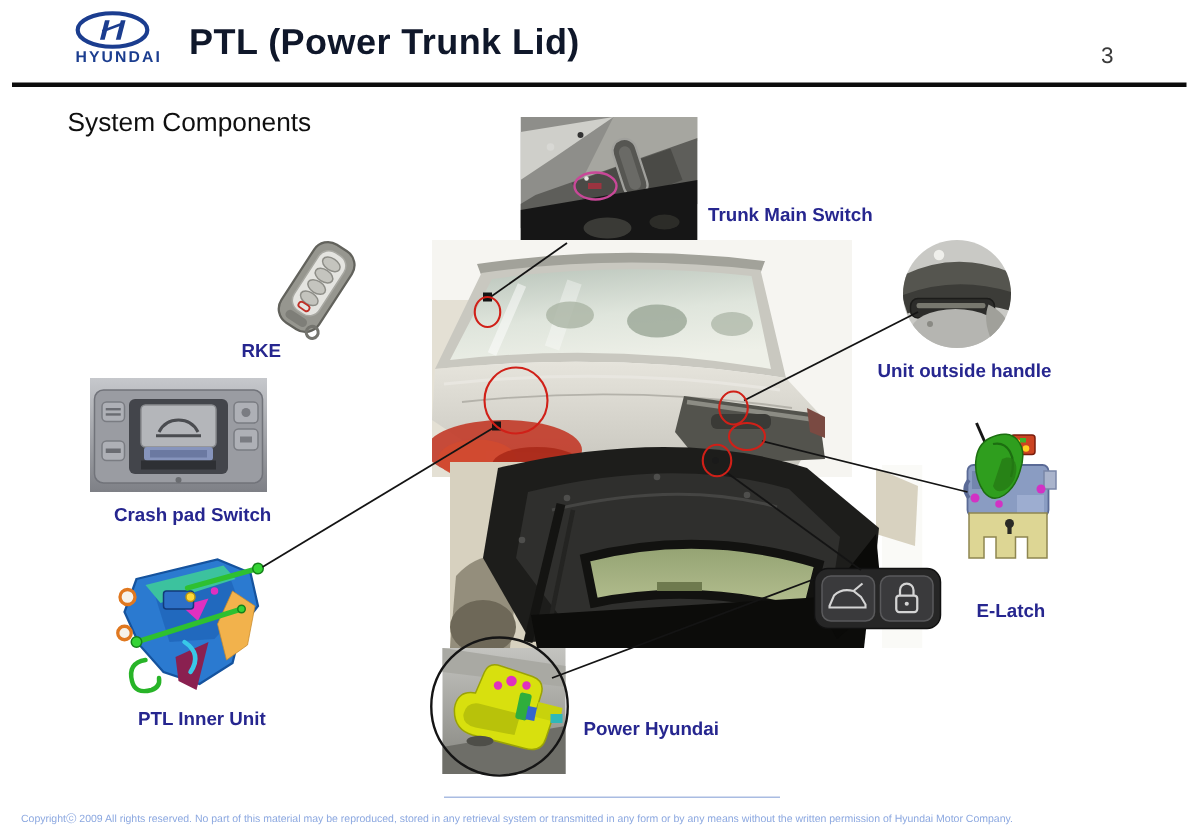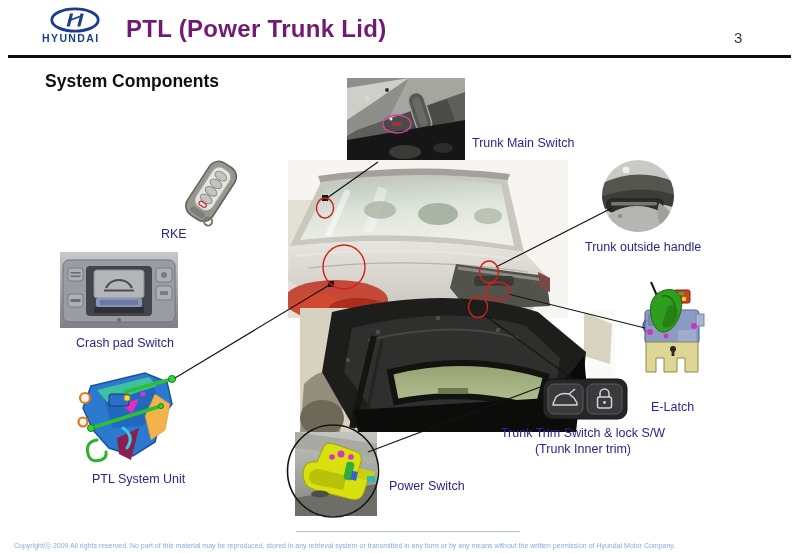--- a/index.html
+++ b/index.html
@@ -1,25 +1,25 @@
 <!DOCTYPE html>
 <html><head>
 <meta charset="utf-8">
 <style>
   html,body{margin:0;padding:0;background:#fff}
   #stage{position:relative;width:800px;height:553px;background:#ffffff;overflow:hidden;
          font-family:"Liberation Sans",sans-serif}
   .abs{position:absolute}
-  #logo{left:42px;top:7px;width:66px;text-align:left}
+  #logo{left:42px;top:7px;width:66px;text-align:right}
   #logo-text{font-size:10.5px;font-weight:bold;color:#1b3d8f;letter-spacing:1.4px;margin-top:-1px}
-  #title{left:126px;top:15px;font-size:24px;font-weight:bold;color:#701a75;letter-spacing:.3px}
+  #title{left:126px;top:15px;font-size:24px;font-weight:bold;color:#0f172a;letter-spacing:.3px}
   #pagenum{left:734px;top:29px;font-size:15px;color:#3a3a3a}
   #hrule{left:8px;top:55px;width:783px;height:3px;background:#0c0c0c}
-  #heading{left:45px;top:71px;font-size:17.5px;font-weight:bold;color:#0f0f0f}
-  .label{position:absolute;font-size:12.5px;font-weight:normal;color:#26268f;white-space:nowrap}
+  #heading{left:45px;top:71px;font-size:17.5px;font-weight:normal;color:#0f0f0f}
+  .label{position:absolute;font-size:12.5px;font-weight:bold;color:#26268f;white-space:nowrap}
   #lbl-main-switch{left:472px;top:136px}
   #lbl-rke{left:161px;top:227px}
   #lbl-outside-handle{left:585px;top:240px}
   #lbl-crash-pad{left:76px;top:336px}
   #lbl-e-latch{left:651px;top:400px}
   #lbl-drive-unit{left:92px;top:472px}
   #lbl-trim{left:455px;top:425px;width:256px;text-align:center;line-height:16px}
   #lbl-striker{left:389px;top:479px}
   #ph-main-switch{left:347px;top:78px;width:118px;height:82px}
   #ph-rke{left:181px;top:156px;width:58px;height:74px}
@@ -311,26 +311,22 @@
       <ellipse cx="489" cy="272" rx="9.5" ry="11"></ellipse>
       <ellipse cx="498" cy="291" rx="12" ry="9"></ellipse>
       <ellipse cx="478" cy="307" rx="9.5" ry="10.5"></ellipse>
     </g>
     <circle cx="477" cy="307" r="2.2" fill="#1a1a1a"></circle>
     <ellipse cx="333" cy="471" rx="45.5" ry="46" fill="none" stroke="#151515" stroke-width="1.6"></ellipse>
   </svg>
 
   <div class="label" id="lbl-main-switch">Trunk Main Switch</div>
   <div class="label" id="lbl-rke">RKE</div>
-  <div class="label" id="lbl-outside-handle">Trunk outside handle</div>
+  <div class="label" id="lbl-outside-handle">Unit outside handle</div>
   <div class="label" id="lbl-crash-pad">Crash pad Switch</div>
   <div class="label" id="lbl-e-latch">E-Latch</div>
-  <div class="label" id="lbl-drive-unit">PTL System Unit</div>
-  <div class="label" id="lbl-trim">
-    <div>Trunk Trim Switch &amp; lock S/W</div>
-    <div>(Trunk Inner trim)</div>
-  </div>
-  <div class="label" id="lbl-striker">Power Switch</div>
+  <div class="label" id="lbl-drive-unit">PTL Inner Unit</div>
+  <div class="label" id="lbl-striker">Power Hyundai</div>
 
   <div class="abs" id="footer-line"></div>
   <div class="abs" id="copyright">Copyrightⓒ 2009 All rights reserved. No part of this material may be reproduced, stored in any retrieval system or transmitted in any form or by any means without the written permission of Hyundai Motor Company.</div>
 
 </div>
 
 </body></html>

